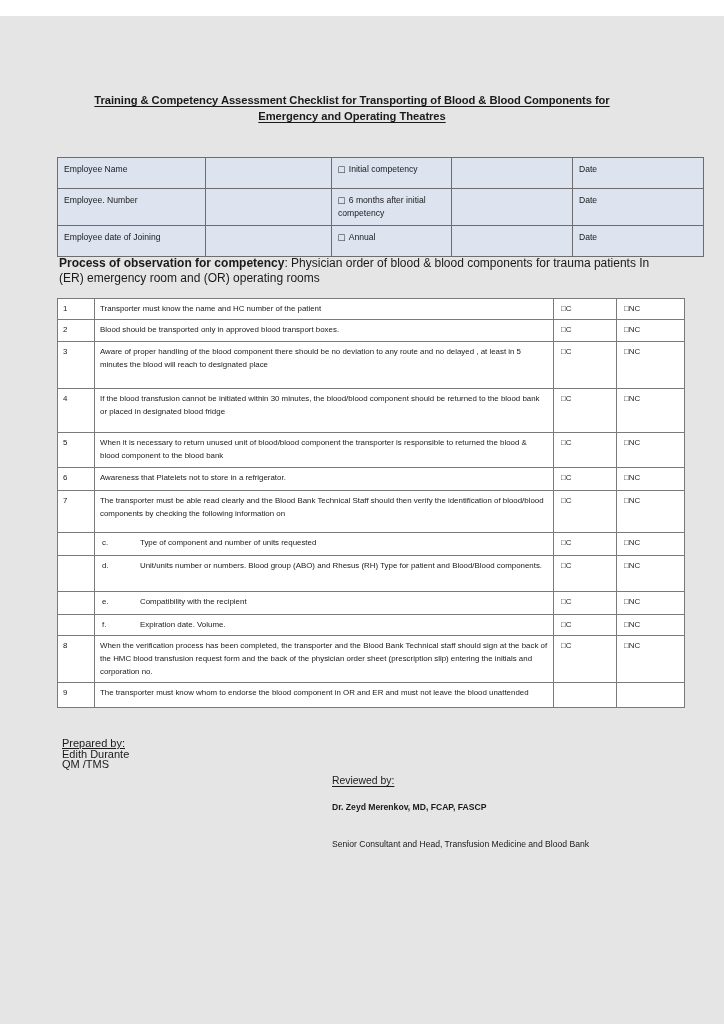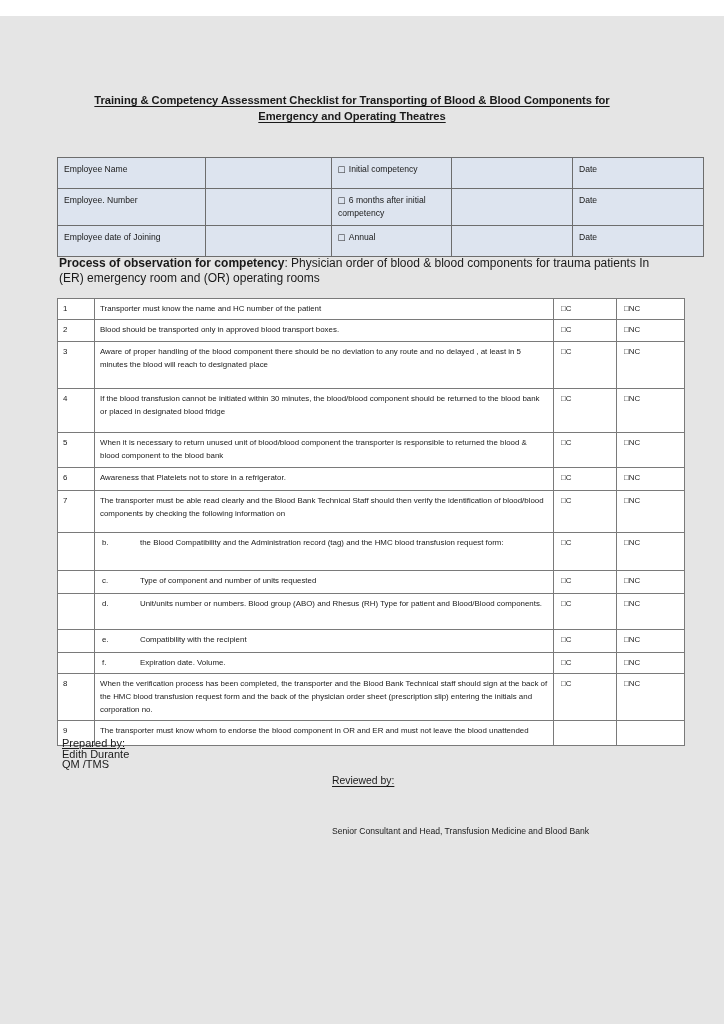--- a/index.html
+++ b/index.html
@@ -253,28 +253,20 @@
           <td class="desc">Awareness that Platelets not to store in a refrigerator.</td>
           <td class="col-c"><span class="box">□</span><span>C</span></td>
           <td class="col-nc"><span class="box">□</span><span>NC</span></td>
         </tr>
         <tr class="h-r7">
           <td class="num">7</td>
           <td class="desc">The  transporter must be able read clearly  and the Blood Bank Technical Staff should then verify the identification of blood/blood components by checking the following information on</td>
           <td class="col-c"><span class="box">□</span><span>C</span></td>
           <td class="col-nc"><span class="box">□</span><span>NC</span></td>
         </tr>
-        <tr class="sub-row h-rb">
-          <td class="num"></td>
-          <td class="desc">
-            <span class="sub-item"><span class="lt">b.</span><span>the Blood Compatibility and the Administration record (tag) and the HMC blood transfusion request form:</span></span>
-          </td>
-          <td class="col-c"><span class="box">□</span><span>C</span></td>
-          <td class="col-nc"><span class="box">□</span><span>NC</span></td>
-        </tr>
         <tr class="sub-row h-rc">
           <td class="num"></td>
           <td class="desc">
             <span class="sub-item"><span class="lt">c.</span><span>Type of component and number of units requested</span></span>
           </td>
           <td class="col-c"><span class="box">□</span><span>C</span></td>
           <td class="col-nc"><span class="box">□</span><span>NC</span></td>
         </tr>
         <tr class="sub-row h-rd">
           <td class="num"></td>
@@ -316,16 +308,17 @@
   </table>
 
   <div class="prepared">
     <div class="u">Prepared by:</div>
     <div>Edith Durante</div>
     <div>QM /TMS</div>
   </div>
 
   <div class="reviewed-label">Reviewed by:</div>
   <div class="reviewer">
+    <span class="nm">Dr. Zeyd Merenkov, MD, FCAP, FASCP</span>
     <span class="ttl">Senior Consultant and Head, Transfusion Medicine and Blood Bank</span>
   </div>
 
 </div>
 
 </body></html>

